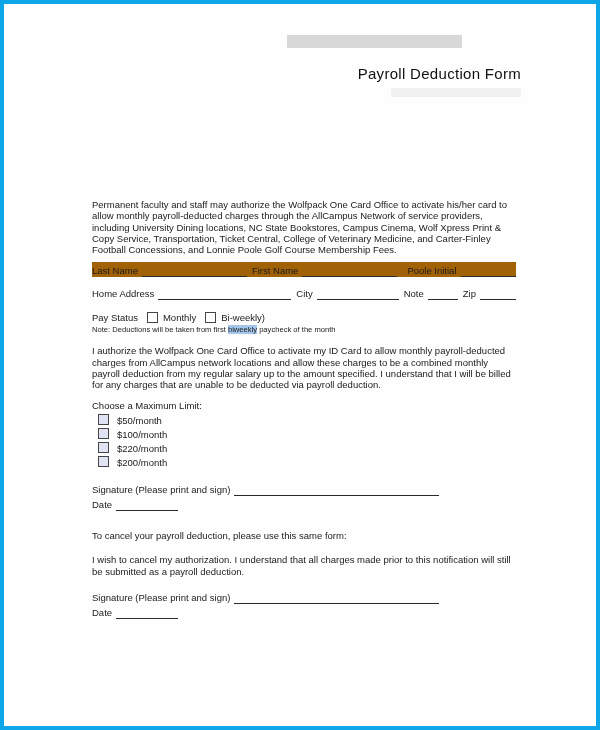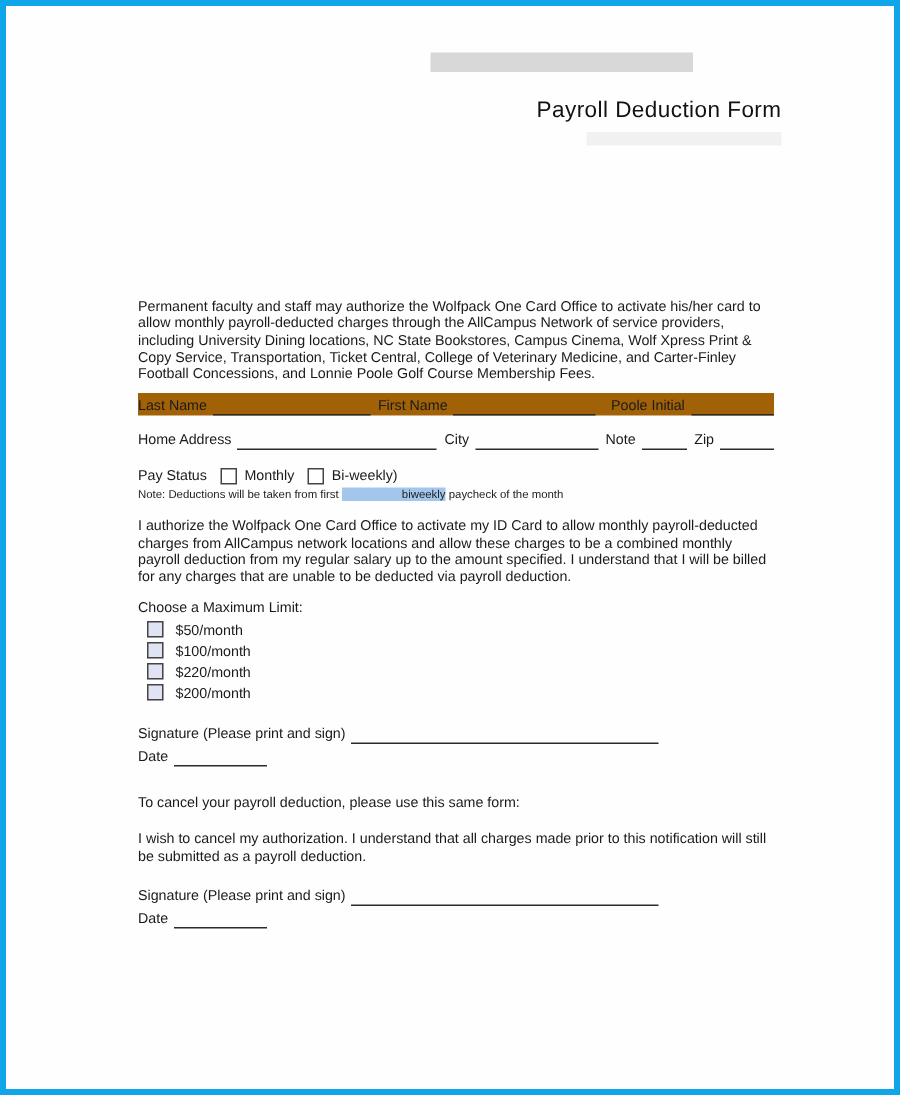--- a/index.html
+++ b/index.html
@@ -51,21 +51,21 @@
   .w205{width:205px;} .w62{width:62px;}
   .grow{flex:1 1 auto;}
   .checkbox{
     display:inline-block;width:11px;height:11px;
     border:1px solid #444;background:#ffffff;
     margin:0 5px 1px 5px;box-sizing:border-box;
   }
   .checkbox.blue{background:#dfe3f3;margin:0 8px 1px 0;}
   .paystatus{margin-bottom:1px;height:16px;}
   .note{font-size:7.6px;line-height:9px;margin-bottom:11px;color:#222;}
-  .hl{background:#a3c7ec;padding-left:40px;}
+  .hl{background:#a3c7ec;}
   .auth{margin-bottom:9px;}
   .limits-heading{margin-bottom:3px;}
   .limit-row{
     display:flex;align-items:center;height:13px;margin:0 0 1px 6px;
     font-size:9.5px;
   }
   .sig-block{margin-top:13px;}
   .sigrow{display:flex;align-items:flex-end;height:14px;margin-bottom:1px;white-space:nowrap;}
   .cancel-instruction{margin-top:19px;margin-bottom:13px;}
   .cancel-statement{margin-bottom:12px;}

